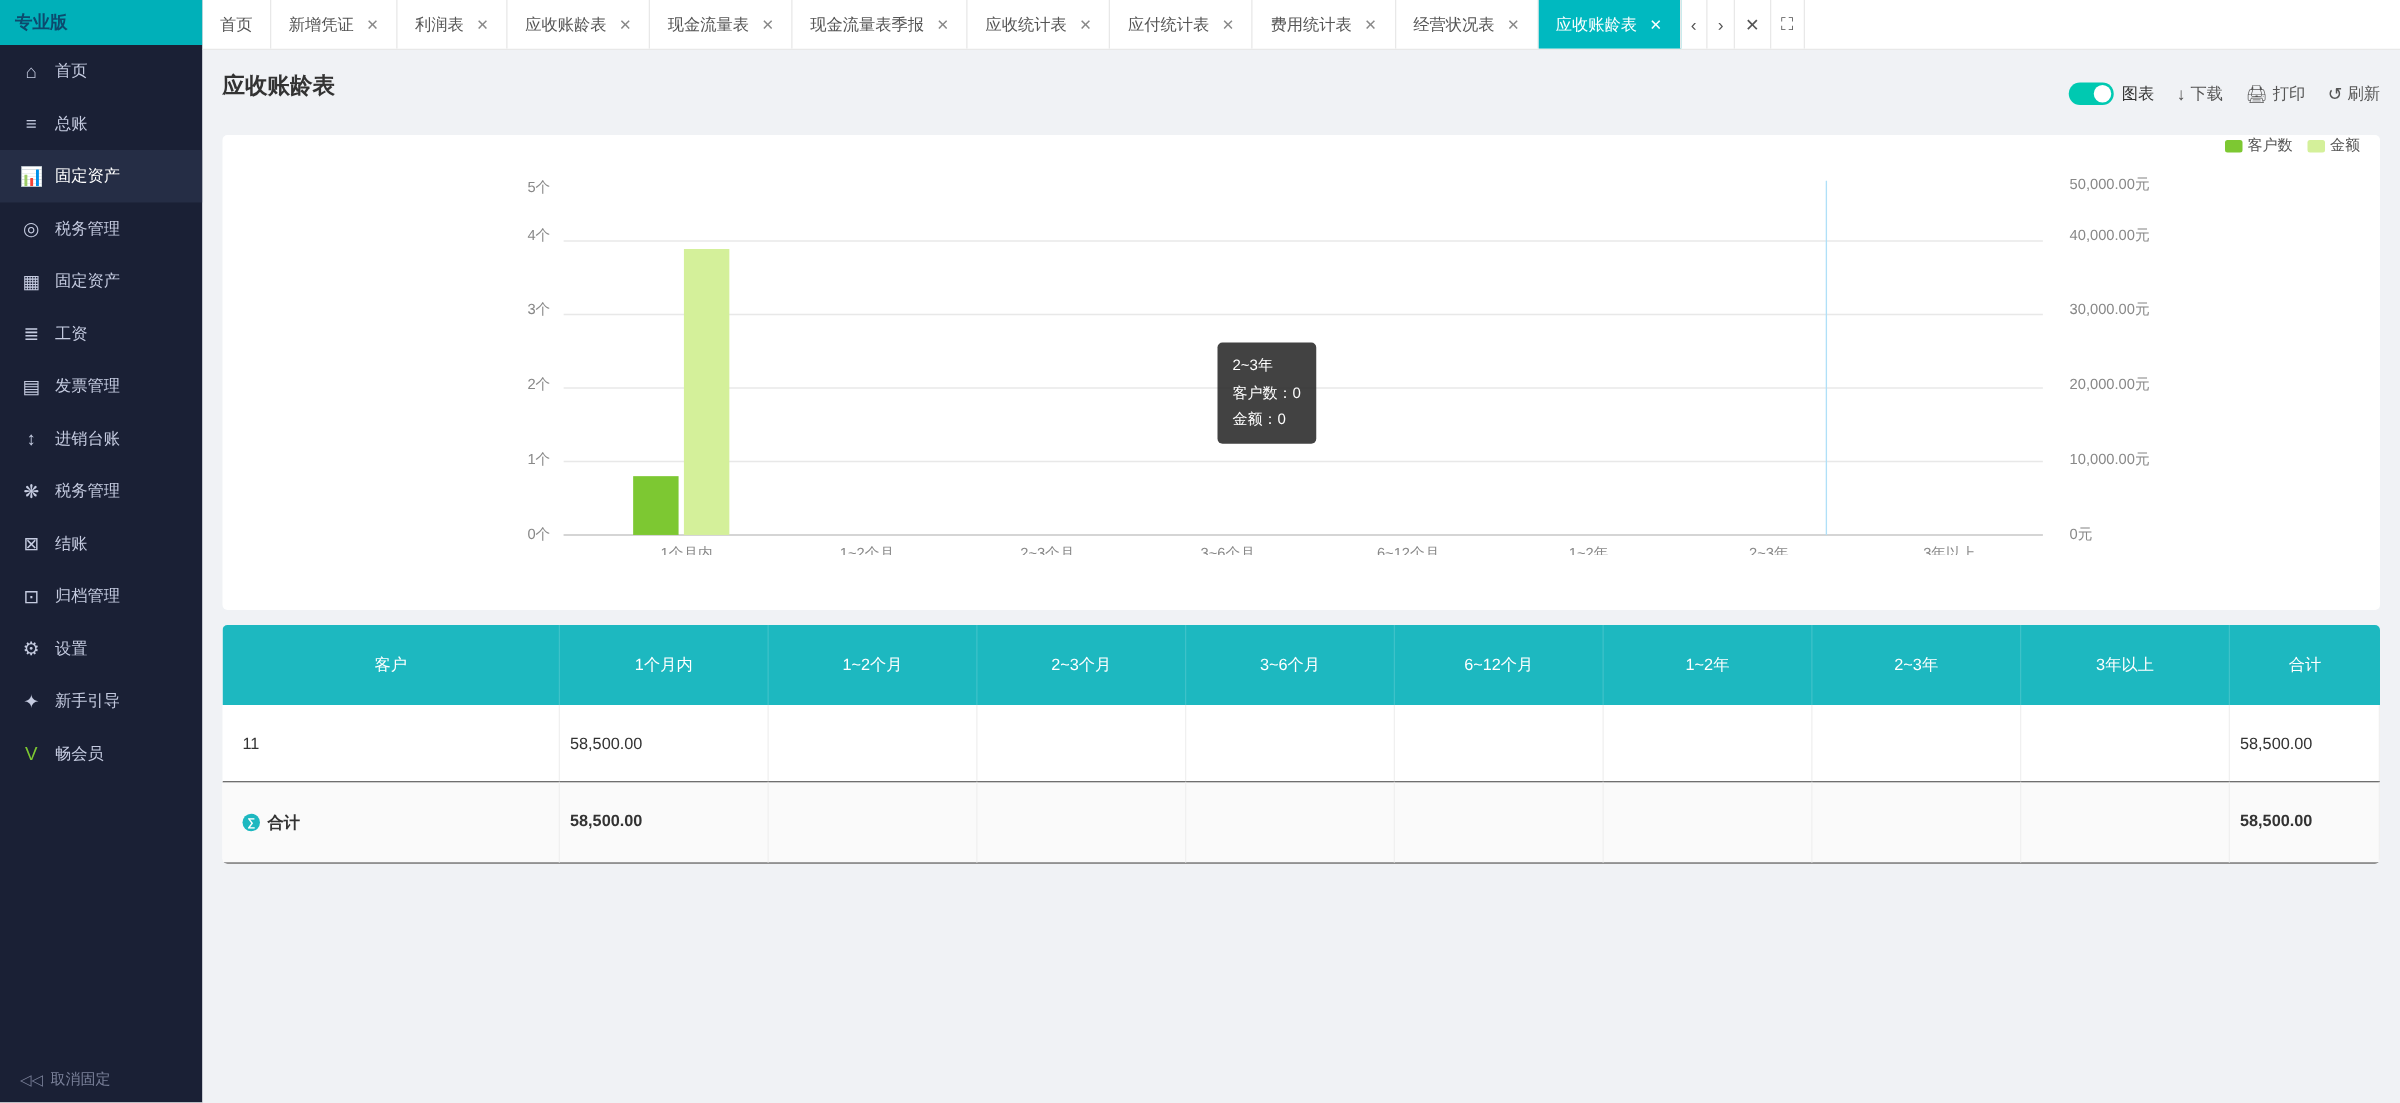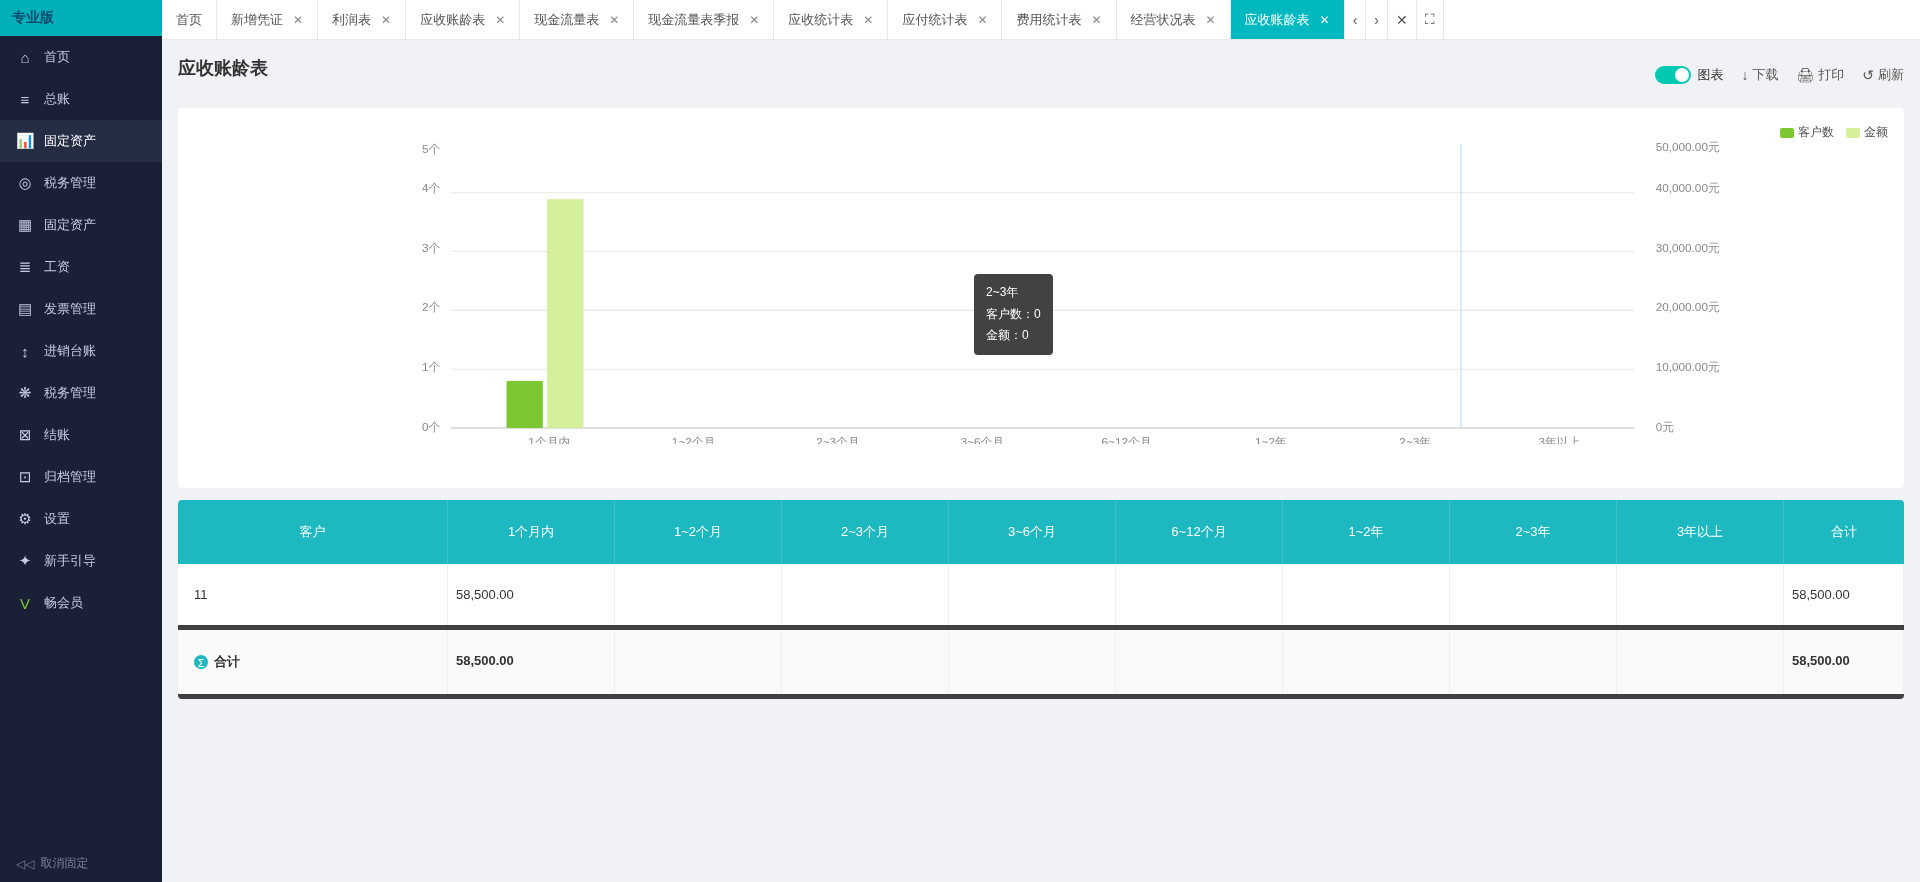--- a/index.html
+++ b/index.html
@@ -145,21 +145,21 @@
       position: relative;
       height: 380px;
     }
     .chart-title {
       font-size: 13px;
       color: #555;
       margin-bottom: 10px;
     }
     .legend {
       position: absolute;
-      top: 16px;
+      top: 0;
       right: 16px;
       display: flex;
       align-items: center;
       gap: 12px;
       font-size: 12px;
       color: #555;
     }
     .legend-item {
       display: flex;
       align-items: center;
@@ -206,21 +206,21 @@
     }
     .th, .td {
       padding: 23px 8px;
       text-align: center;
       border-right: 1px solid rgba(255,255,255,0.15);
     }
     .th:last-child, .td:last-child { border-right: none; }
     .table-row {
       display: grid;
       grid-template-columns: 270px repeat(8, 1fr) 120px;
-      border-bottom: 5px solid #404040;
+      border-bottom: 1px solid #404040;
       font-size: 13px;
       color: #333;
     }
     .table-row.total-row {
       background: #fafafa;
       font-weight: bold;
     }
     .table-row .td {
       border-right: 1px solid #f0f0f0;
       text-align: left;

